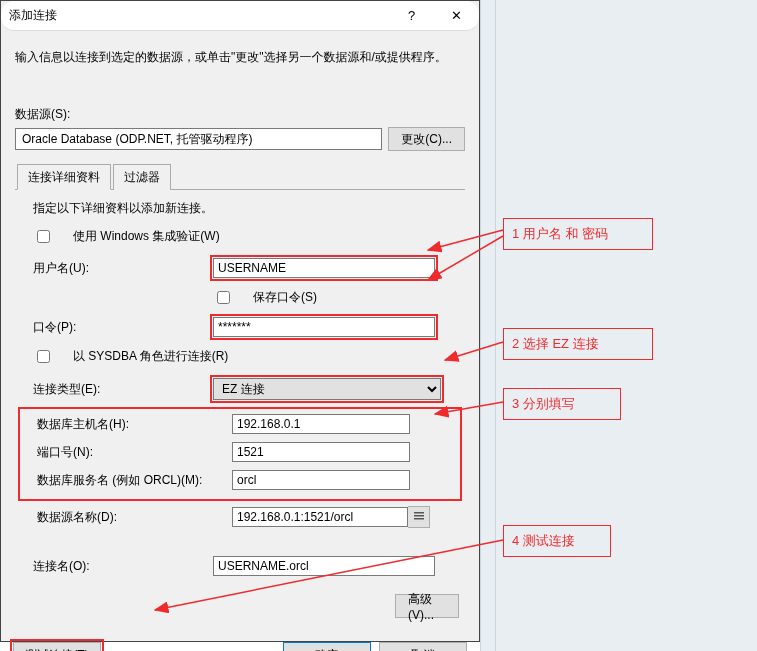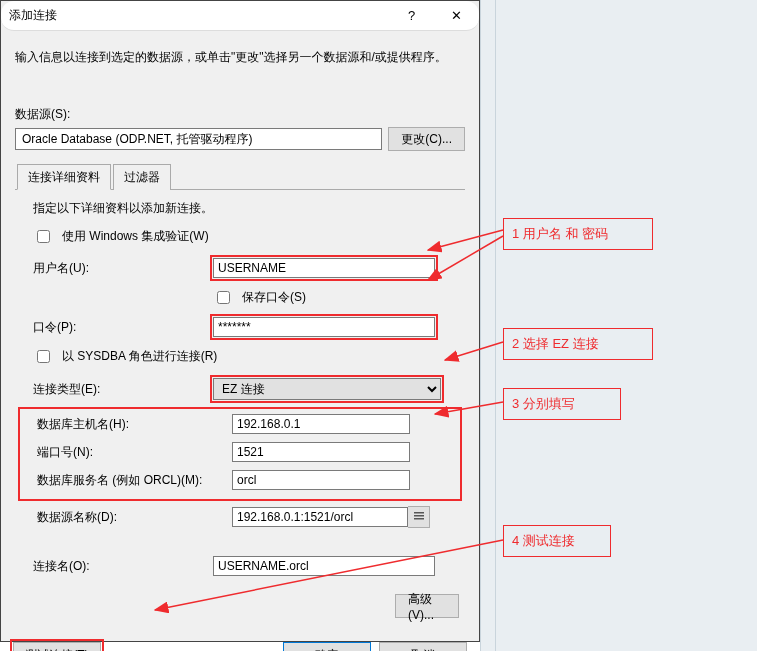--- a/index.html
+++ b/index.html
@@ -80,21 +80,21 @@
   .form-row .fl { width: 180px; }
   .form-row .fl2 { width: 195px; margin-left: 16px; }
   .form-row input[type=text], .form-row input[type=password] {
     height: 20px; border: 1px solid #7a7a7a; padding: 1px 4px;
     font-family: inherit; font-size: 12px; background: #fff;
   }
   .form-row select {
     height: 22px; border: 1px solid #7a7a7a; background: #e1e1e1;
     font-family: inherit; font-size: 12px; padding: 0 4px;
   }
-  .chk { display: flex; align-items: center; gap: 9px; }
+  .chk { display: flex; align-items: center; gap: 20px; }
   .chk input { width: 13px; height: 13px; }
   .hl-red { outline: 2px solid #ef2b2e; outline-offset: 1px; }
   .footer {
     display: flex;
     align-items: center;
     padding: 10px 12px;
     gap: 8px;
   }
   .footer .spacer { flex: 1; }
   .btn-big {

